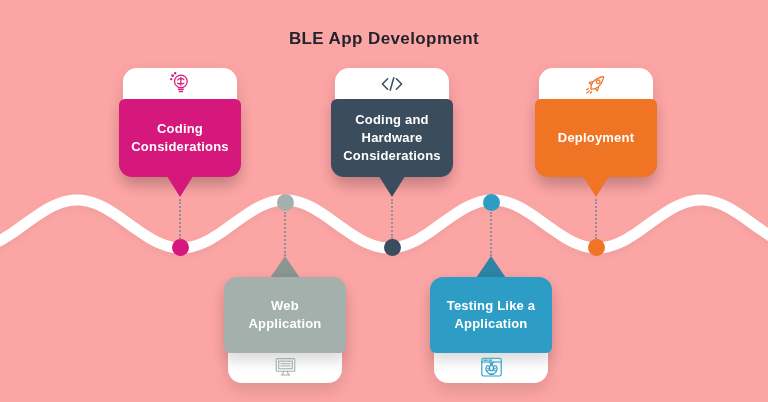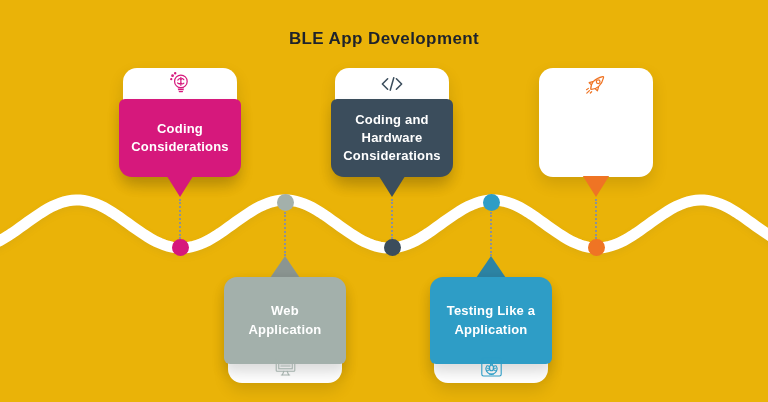--- a/index.html
+++ b/index.html
@@ -31,21 +31,21 @@
   .stage.bottom .icon-area{top:351px;height:32px;}
   .icon-area svg{color:var(--c);}
   .body{
     position:absolute;left:0;right:0;background:var(--c);
     display:flex;align-items:center;justify-content:center;text-align:center;
     color:#fff;font-size:13px;font-weight:700;line-height:1.4;letter-spacing:.2px;
     white-space:pre-line;padding:0 6px;box-sizing:border-box;
     box-shadow:0 8px 14px rgba(0,0,0,.14);
   }
   .stage.top .body{top:99px;height:78px;border-radius:6px 6px 13px 13px;}
-  .stage.bottom .body{top:277px;height:87px;border-radius:13px 13px 6px 6px;}
+  .stage.bottom .body{top:277px;height:76px;border-radius:13px 13px 6px 6px;}
   .pointer{
     position:absolute;left:50%;background:var(--c);
   }
   .pointer.down{
     top:176px;width:28px;height:21px;margin-left:-14px;
     clip-path:polygon(50% 100%, 3% 0, 97% 0);
   }
   .pointer.up{
     top:256px;width:30px;height:22px;margin-left:-15px;
     clip-path:polygon(50% 0, 0 100%, 100% 100%);
@@ -60,21 +60,21 @@
   .wave-dot{
     position:absolute;left:50%;width:17px;height:17px;margin-left:-8.5px;
     border-radius:50%;background:var(--c);
   }
   .stage.top .wave-dot{top:239px;}
   .stage.bottom .wave-dot{top:194px;}
 </style>
 </head>
 <body>
 
-<div class="canvas" style="background: #eab308;">
+<div class="canvas" style="background: #fca5a5;">
 
   <div class="title">BLE App Development</div>
 
   <svg id="wave" viewBox="0 0 768 402">
     <path id="wave-path" d="M-16,246.7 L-12,245.6 L-8,244.2 L-4,242.4 L0,240.5 L4,238.2 L8,235.8 L12,233.2 L16,230.4 L20,227.6 L24,224.7 L28,221.8 L32,219.0 L36,216.2 L40,213.5 L44,211.0 L48,208.6 L52,206.5 L56,204.7 L60,203.1 L64,201.8 L68,200.9 L72,200.3 L76,200.0 L80,200.1 L84,200.5 L88,201.3 L92,202.4 L96,203.8 L100,205.6 L104,207.5 L108,209.8 L112,212.2 L116,214.8 L120,217.6 L124,220.4 L128,223.3 L132,226.2 L136,229.0 L140,231.8 L144,234.5 L148,237.0 L152,239.4 L156,241.5 L160,243.3 L164,244.9 L168,246.2 L172,247.1 L176,247.7 L180,248.0 L184,247.9 L188,247.5 L192,246.7 L196,245.6 L200,244.2 L204,242.4 L208,240.5 L212,238.2 L216,235.8 L220,233.2 L224,230.4 L228,227.6 L232,224.7 L236,221.8 L240,219.0 L244,216.2 L248,213.5 L252,211.0 L256,208.6 L260,206.5 L264,204.7 L268,203.1 L272,201.8 L276,200.9 L280,200.3 L284,200.0 L288,200.1 L292,200.5 L296,201.3 L300,202.4 L304,203.8 L308,205.6 L312,207.5 L316,209.8 L320,212.2 L324,214.8 L328,217.6 L332,220.4 L336,223.3 L340,226.2 L344,229.0 L348,231.8 L352,234.5 L356,237.0 L360,239.4 L364,241.5 L368,243.3 L372,244.9 L376,246.2 L380,247.1 L384,247.7 L388,248.0 L392,247.9 L396,247.5 L400,246.7 L404,245.6 L408,244.2 L412,242.4 L416,240.5 L420,238.2 L424,235.8 L428,233.2 L432,230.4 L436,227.6 L440,224.7 L444,221.8 L448,219.0 L452,216.2 L456,213.5 L460,211.0 L464,208.6 L468,206.5 L472,204.7 L476,203.1 L480,201.8 L484,200.9 L488,200.3 L492,200.0 L496,200.1 L500,200.5 L504,201.3 L508,202.4 L512,203.8 L516,205.6 L520,207.5 L524,209.8 L528,212.2 L532,214.8 L536,217.6 L540,220.4 L544,223.3 L548,226.2 L552,229.0 L556,231.8 L560,234.5 L564,237.0 L568,239.4 L572,241.5 L576,243.3 L580,244.9 L584,246.2 L588,247.1 L592,247.7 L596,248.0 L600,247.9 L604,247.5 L608,246.7 L612,245.6 L616,244.2 L620,242.4 L624,240.5 L628,238.2 L632,235.8 L636,233.2 L640,230.4 L644,227.6 L648,224.7 L652,221.8 L656,219.0 L660,216.2 L664,213.5 L668,211.0 L672,208.6 L676,206.5 L680,204.7 L684,203.1 L688,201.8 L692,200.9 L696,200.3 L700,200.0 L704,200.1 L708,200.5 L712,201.3 L716,202.4 L720,203.8 L724,205.6 L728,207.5 L732,209.8 L736,212.2 L740,214.8 L744,217.6 L748,220.4 L752,223.3 L756,226.2 L760,229.0 L764,231.8 L768,234.5 L772,237.0 L776,239.4 L780,241.5 L784,243.3" style="stroke: rgb(255, 255, 255);"></path>
   </svg>
 
   <div class="stage top" style="left: 119px; --c: #d6187c;">
     <div class="card-white"></div>
     <div class="icon-area">
@@ -170,18 +170,19 @@
       <svg width="28" height="28" viewBox="0 0 32 32" fill="none" stroke="currentColor" stroke-width="1.4" stroke-linecap="round" stroke-linejoin="round">
         <path d="M10 22 C10 15 15 9.6 23.6 7.6 C24.4 7.4 24.8 7.9 24.6 8.6 C22.6 17.2 17 22.4 10 22 Z"></path>
         <circle cx="18.5" cy="13.5" r="2.1"></circle>
         <path d="M12.3 13.2 L8.2 14.5 L10.8 17"></path>
         <path d="M18.8 19.8 L17.6 23.8 L15.2 21.4"></path>
         <path d="M8.5 23.5 L5.5 26.5"></path>
           <path d="M7.3 21 L5.2 22.5"></path>
           <path d="M11 24.8 L9.5 26.3"></path>
       </svg>
     </div>
+    <div class="body">Deployment</div>
     <div class="pointer down"></div>
     <div class="connector" style="border-left-color: rgb(141, 145, 150);"></div>
     <div class="wave-dot"></div>
   </div>
 
 </div>
 
 </body></html>

